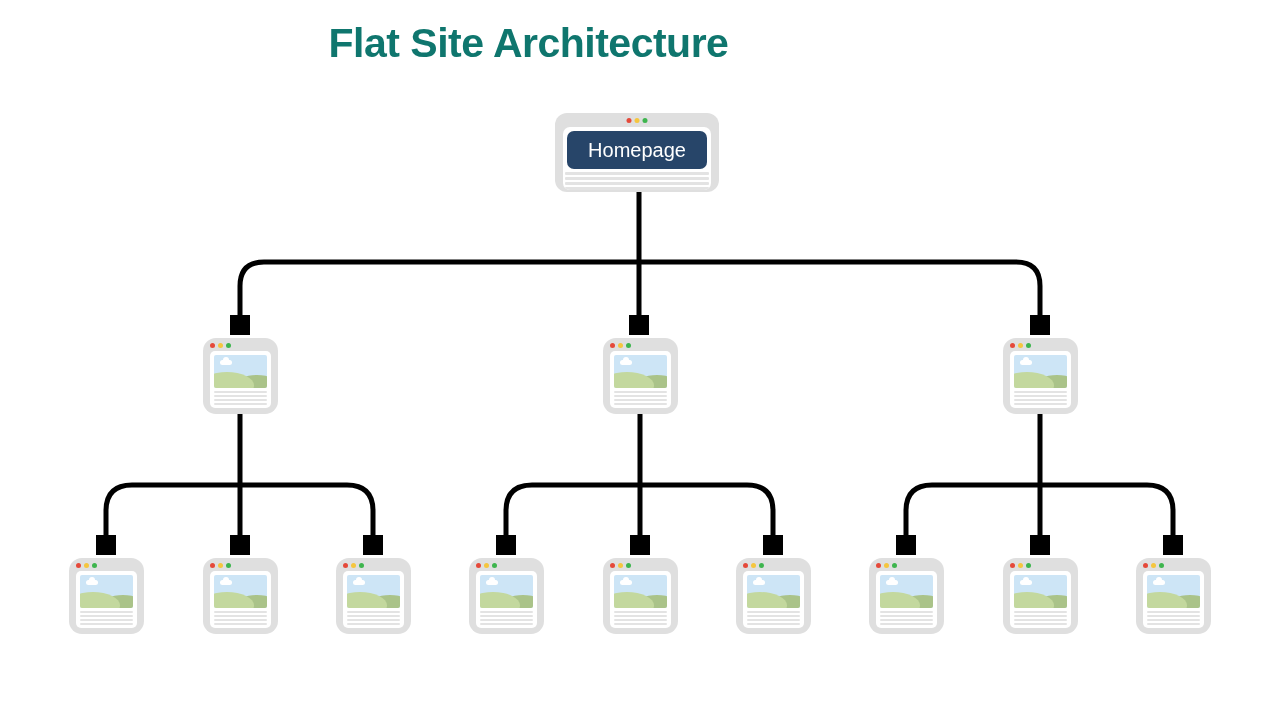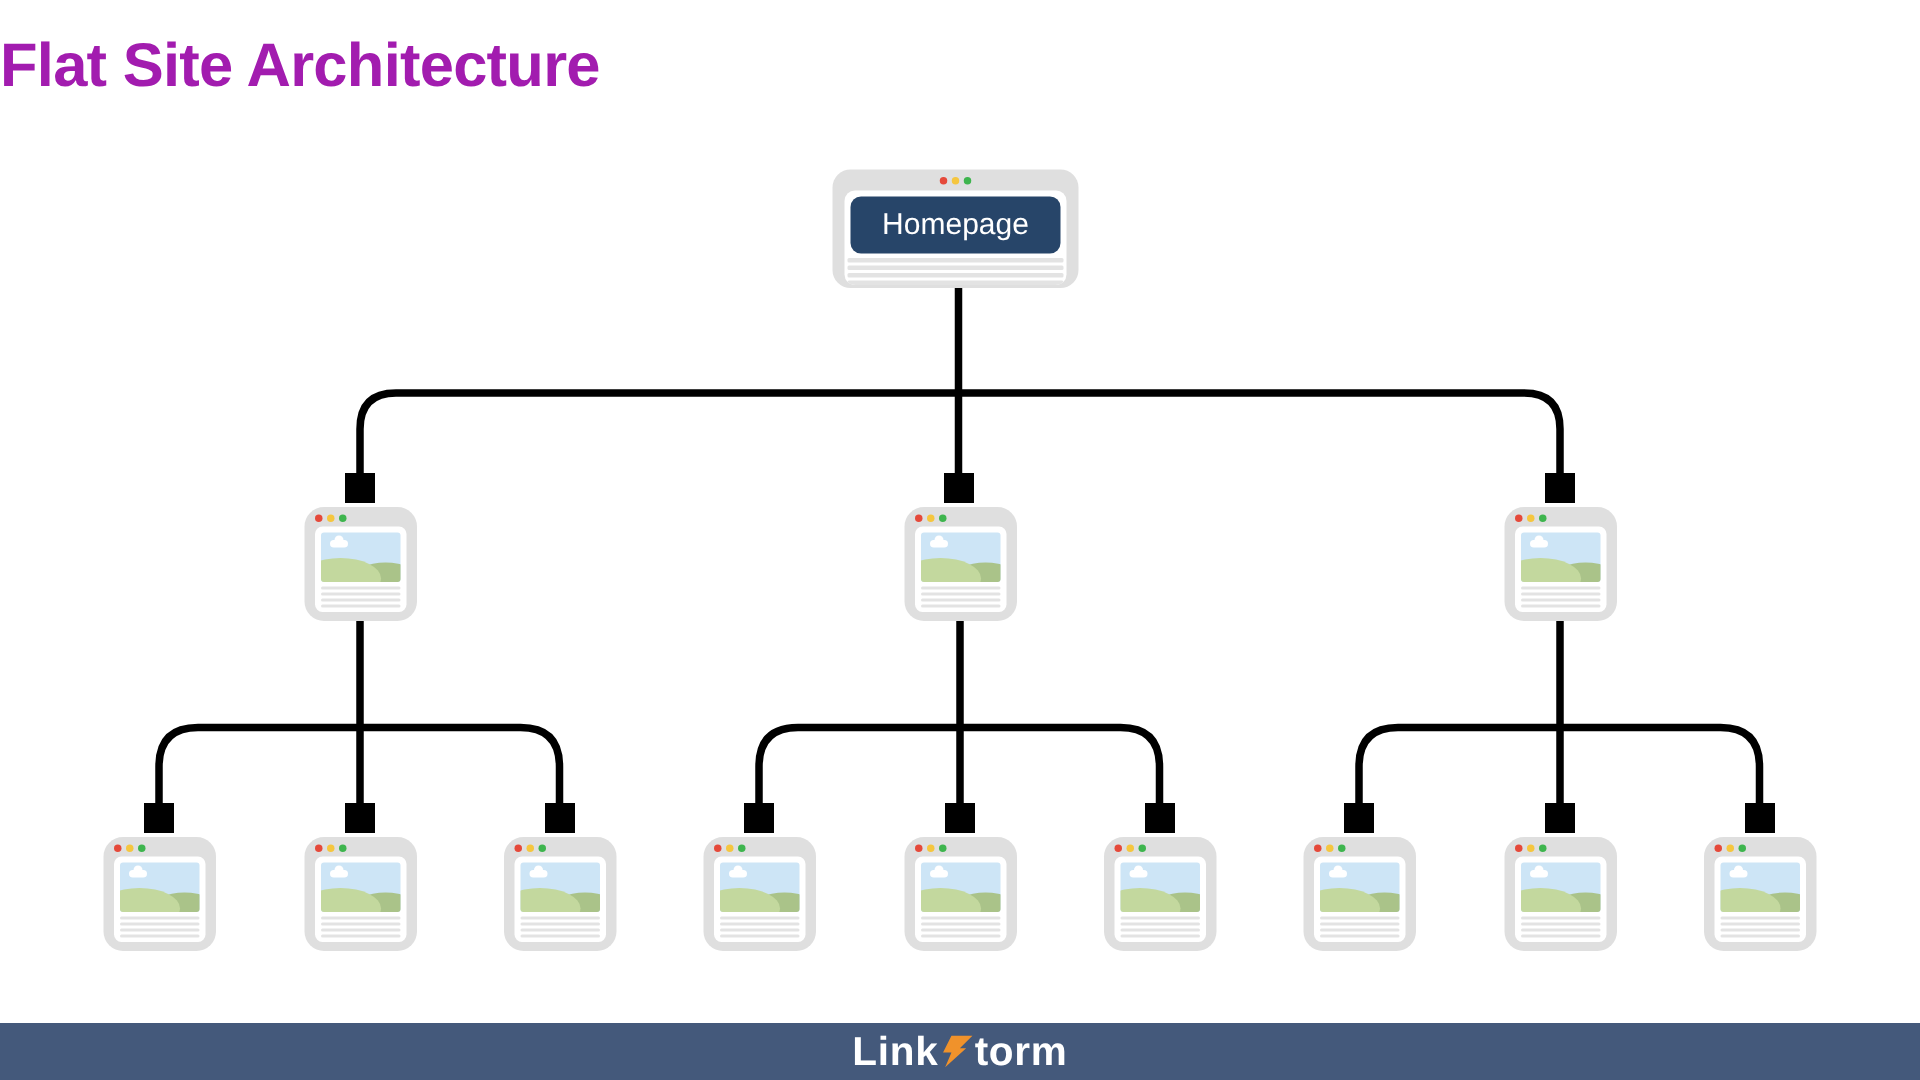--- a/index.html
+++ b/index.html
@@ -16,21 +16,21 @@
     --hill-dark:#AAC389;
     --line-gray:#E3E3E3;
   }
   *{margin:0;padding:0;box-sizing:border-box;}
   html,body{width:1280px;height:720px;background:#fff;overflow:hidden;}
   body{font-family:"Liberation Sans",sans-serif;position:relative;}
   .stage{position:relative;width:1280px;height:720px;background:#fff;}
 
   .title{
     position:absolute;top:20px;left:0;width:1057px;
-    text-align:left;font-size:41px;font-weight:700;color:#a21caf;
+    text-align:center;font-size:41px;font-weight:700;color:#0f766e;
     letter-spacing:-0.5px;
   }
 
   
   .connectors{position:absolute;left:0;top:0;width:1280px;height:720px;}
   .connectors path{stroke:var(--connector);stroke-width:5;fill:none;stroke-linejoin:round;}
 
   
   .browser-lg{
     position:absolute;left:555px;top:113px;width:164px;height:79px;
@@ -369,23 +369,14 @@
       <div class="slines">
         <i></i>
         <i></i>
         <i></i>
         <i></i>
       </div>
     </div>
   </div>
     </div>
 
-  <div class="footer">
-    <div class="brand">
-      <span>Link</span>
-      <svg width="21" height="28" viewBox="0 0 30 30">
-        <path d="M9,0 L29,0 L17,12 L23,12 L3,30 L9,16 L1,16 Z" fill="#F0922B"></path>
-      </svg>
-      <span>torm</span>
-    </div>
-  </div>
 
 </div>
 
 </body></html>

